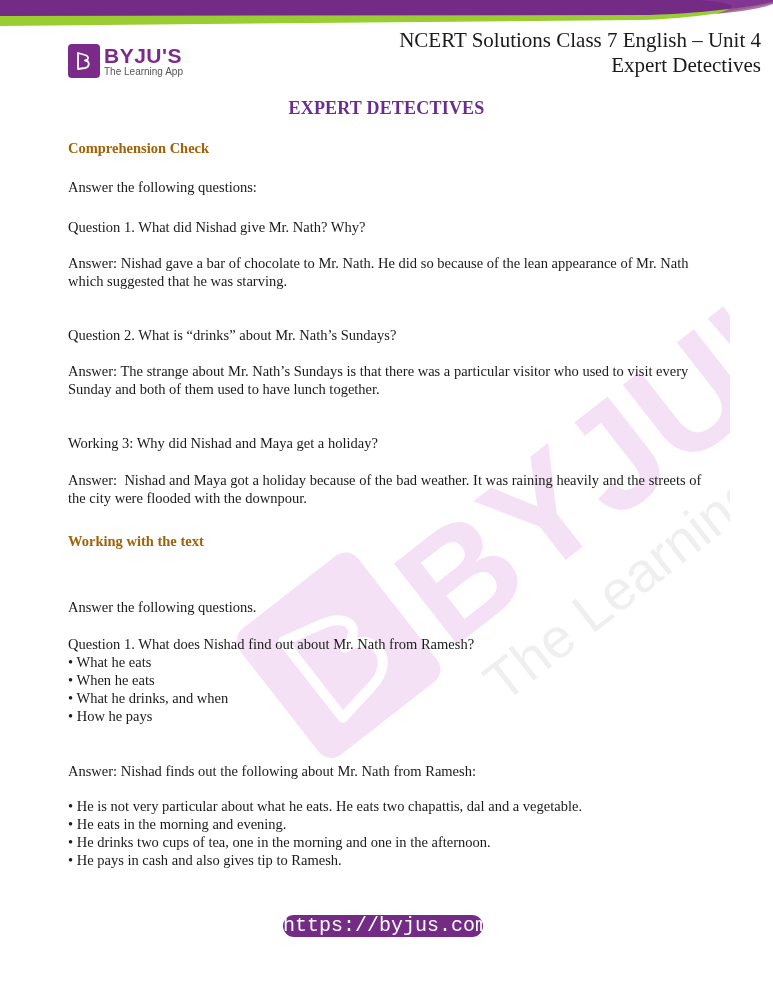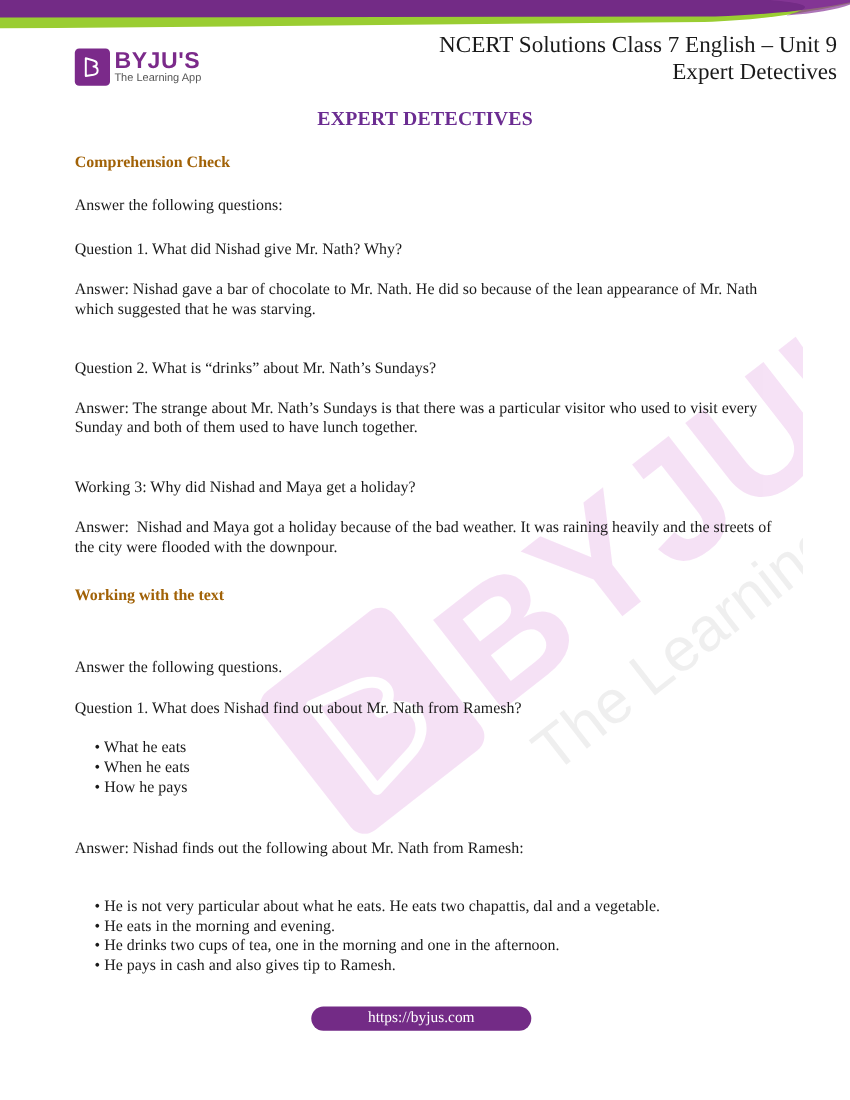--- a/index.html
+++ b/index.html
@@ -30,26 +30,26 @@
     .watermark { position: absolute; left: 170px; top: 300px; width: 560px; height: 460px; pointer-events: none; }
     .content { position: absolute; left: 68px; top: 0; width: 640px; font-size: 14.5px; line-height: 18px; }
     .abs { position: absolute; left: 0; width: 640px; margin: 0; }
     .title {
       position: absolute; top: 98px; left: 0; width: 773px; text-align: center;
       font-weight: bold; font-size: 18px; color: #6b2c91; letter-spacing: 0.2px;
     }
     .section-head { font-weight: bold; color: #a16207; font-size: 14.5px; }
     .instr { font-weight: normal; }
     .b { font-weight: normal; }
-    ul.bul { list-style: none; padding: 0; margin: 18px; }
+    ul.bul { list-style: none; padding: 0; margin: 0; }
     ul.bul li::before { content: "• "; }
     .footer-pill {
       position: absolute; left: 283px; top: 915px; width: 200px; height: 22px;
       background: #732b86; border-radius: 11px; color: #ffffff; text-align: center;
-      font-family: Liberation Serif, serif; font-size: 14px; line-height: 22px;
+      font-family: Liberation Mono, monospace; font-size: 20px; line-height: 22px;
     }
   </style>
 </head>
 <body>
 
 <svg class="top-band" viewBox="0 0 773 26" preserveAspectRatio="none">
   <path d="M0 0 H773 V3 C740 10 700 18 640 20 L0 26 Z" fill="#9acd32"></path>
   <path d="M0 0 H773 V2 C745 8 705 13 650 15 L0 16 Z" fill="#732b86"></path>
   <path d="M700 0 H773 V4 C760 9 740 12 715 14 C735 8 745 4 700 0 Z" fill="#8a3a9a" opacity="0.7"></path>
 </svg>
@@ -60,21 +60,21 @@
       <path d="M4 3 L11 5 C15 6 15 10 11 10.5 C16 11 16 17 11 18 L4 19 Z" fill="none" stroke="#ffffff" stroke-width="1.8" stroke-linejoin="round"></path>
     </svg>
   </div>
   <div class="logo-text">
     <div class="logo-brand">BYJU'S</div>
     <div class="logo-tag">The Learning App</div>
   </div>
 </div>
 
 <div class="doc-header">
-  <div>NCERT Solutions Class 7 English – Unit 9</div>
+  <div>NCERT Solutions Class 7 English – Unit 4</div>
   <div>Expert Detectives</div>
 </div>
 
 <svg class="watermark" viewBox="0 0 560 460">
   <g transform="rotate(-38 280 230)" opacity="0.22">
     <rect x="40" y="180" width="150" height="160" rx="16" fill="#d67ad6"></rect>
     <path d="M80 215 L120 225 C150 232 150 255 125 258 C160 262 158 300 122 305 L80 312 Z" fill="none" stroke="#ffffff" stroke-width="10" stroke-linejoin="round"></path>
     <text x="205" y="325" font-family="Liberation Sans, DejaVu Sans, sans-serif" font-weight="bold" font-size="150" fill="#d67ad6">BYJU'S</text>
     <text x="215" y="400" font-family="Liberation Sans, DejaVu Sans, sans-serif" font-size="56" fill="#b9b9b9">The Learning App</text>
   </g>
@@ -109,20 +109,21 @@
   <div class="abs section-head" style="top:532px">Working with the text</div>
   <div class="abs instr" style="top:598px">Answer the following questions.</div>
 
   <div class="abs" style="top:635px">
     <div>
       <span class="b">Question 1</span><span>. What does Nishad find out about Mr. Nath from Ramesh?</span>
     </div>
     <ul class="bul">
       <li>What he eats</li>
       <li>When he eats</li>
+      <li>What he drinks, and when</li>
       <li>How he pays</li>
     </ul>
   </div>
 
   <div class="abs" style="top:762px">
     <span class="b">Answer:</span><span> Nishad finds out the following about Mr. Nath from Ramesh:</span>
   </div>
   <ul class="abs bul" style="top:797px">
     <li>He is not very particular about what he eats. He eats two chapattis, dal and a vegetable.</li>
     <li>He eats in the morning and evening.</li>

